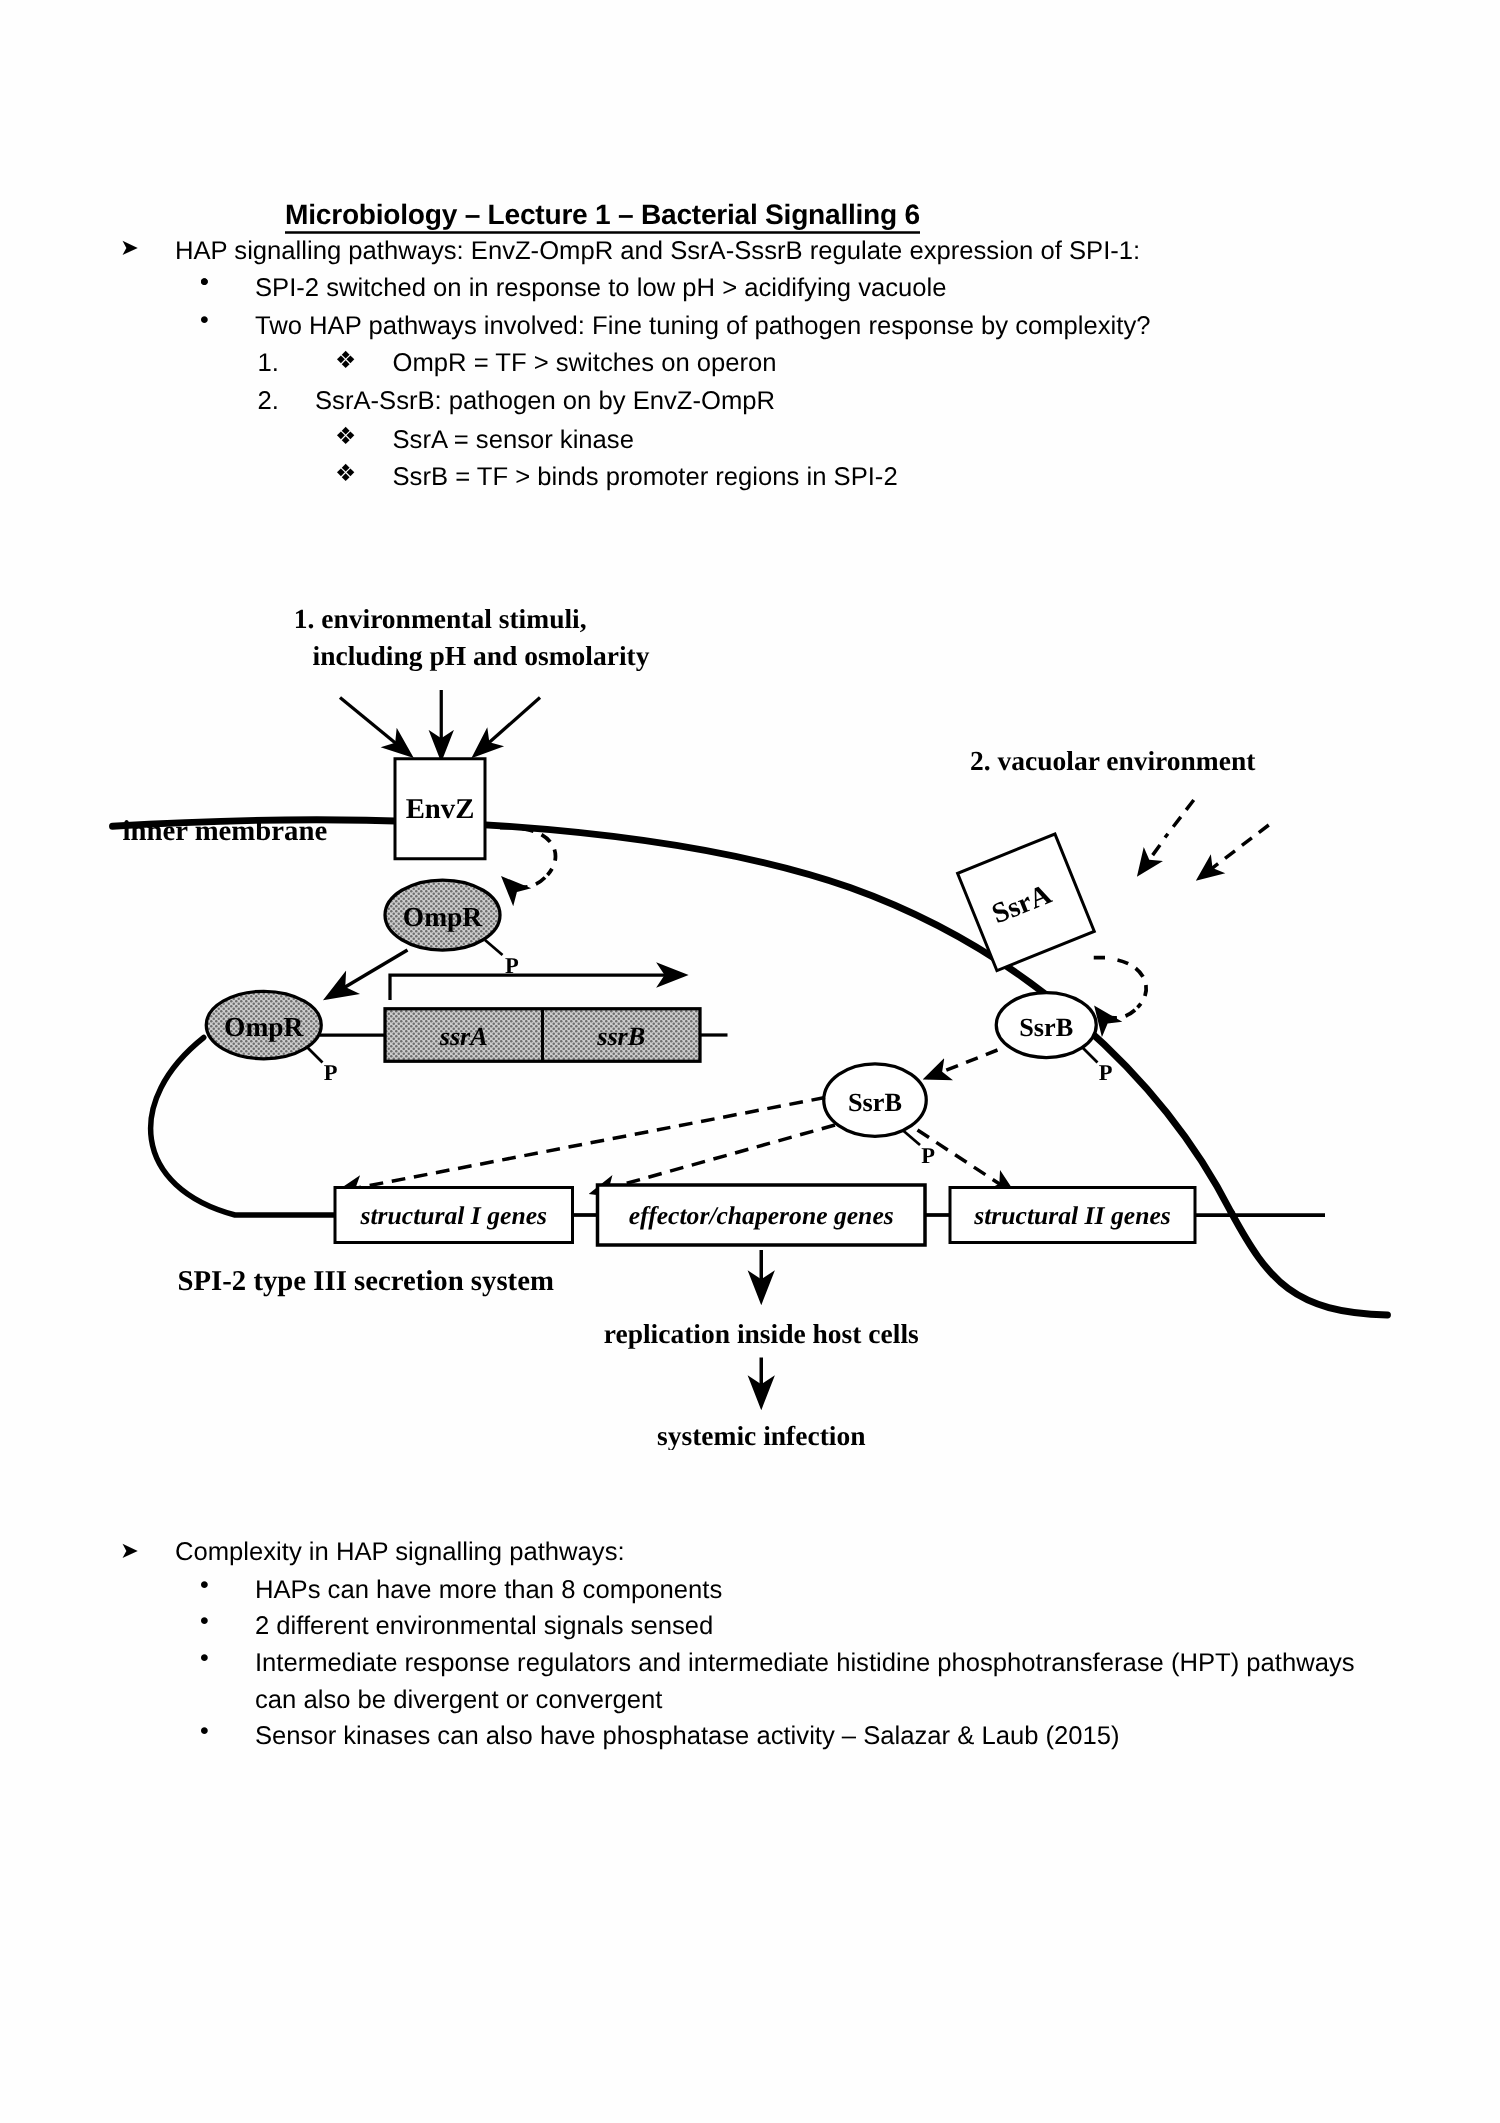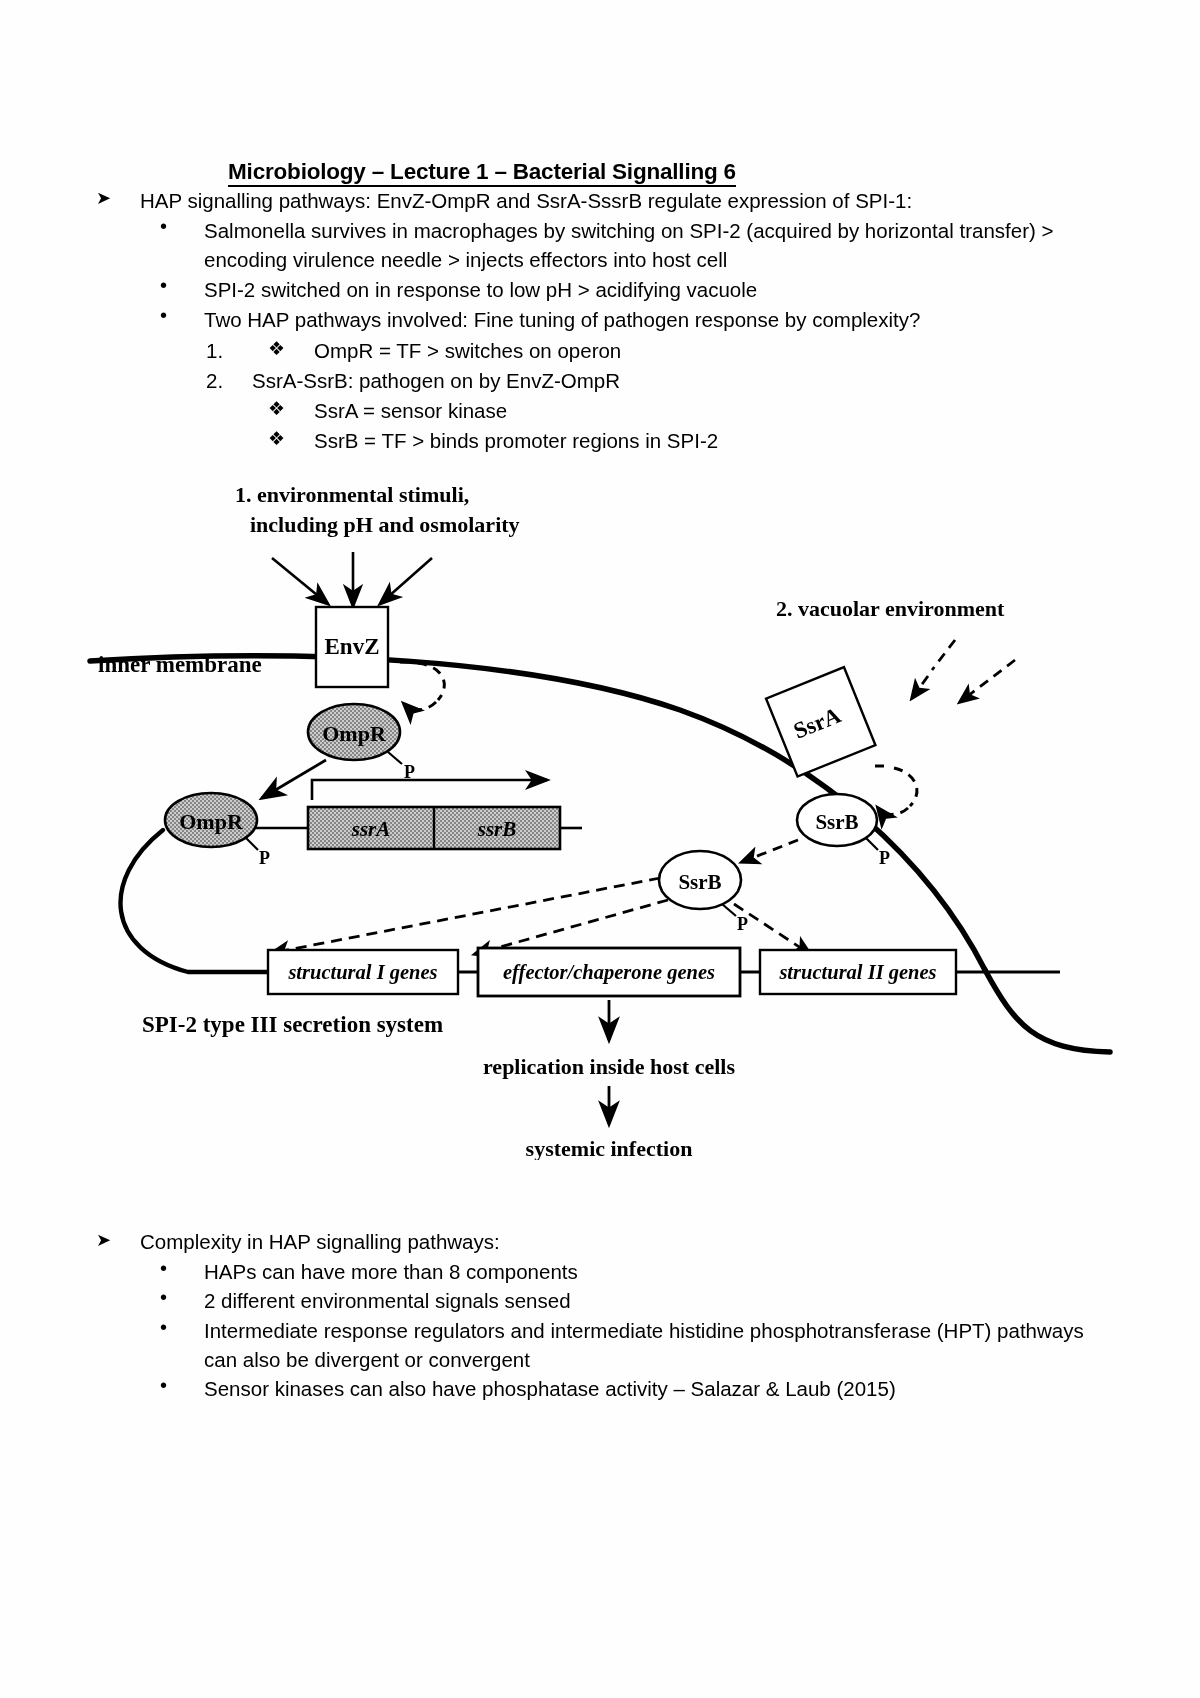--- a/index.html
+++ b/index.html
@@ -107,21 +107,20 @@
     <span>Microbiology – Lecture 1 – Bacterial Signalling 6</span>
   </div>
 
   <div class="outline">
     <div class="li lvl1">
       <span class="marker">➤</span>
       <span class="txt">HAP signalling pathways: EnvZ-OmpR and SsrA-SssrB regulate expression of SPI-1:</span>
     </div>
     <div class="li lvl2">
       <span class="marker">•</span>
-      <span class="txt">Salmonella survives in macrophages by switching on SPI-2 (acquired by horizontal transfer) &gt; encoding virulence needle &gt; injects effectors into host cell</span>
     </div>
     <div class="li lvl2">
       <span class="marker">•</span>
       <span class="txt">SPI-2 switched on in response to low pH &gt; acidifying vacuole</span>
     </div>
     <div class="li lvl2">
       <span class="marker">•</span>
       <span class="txt">Two HAP pathways involved: Fine tuning of pathogen response by complexity?</span>
     </div>
     <div class="li lvl3">

